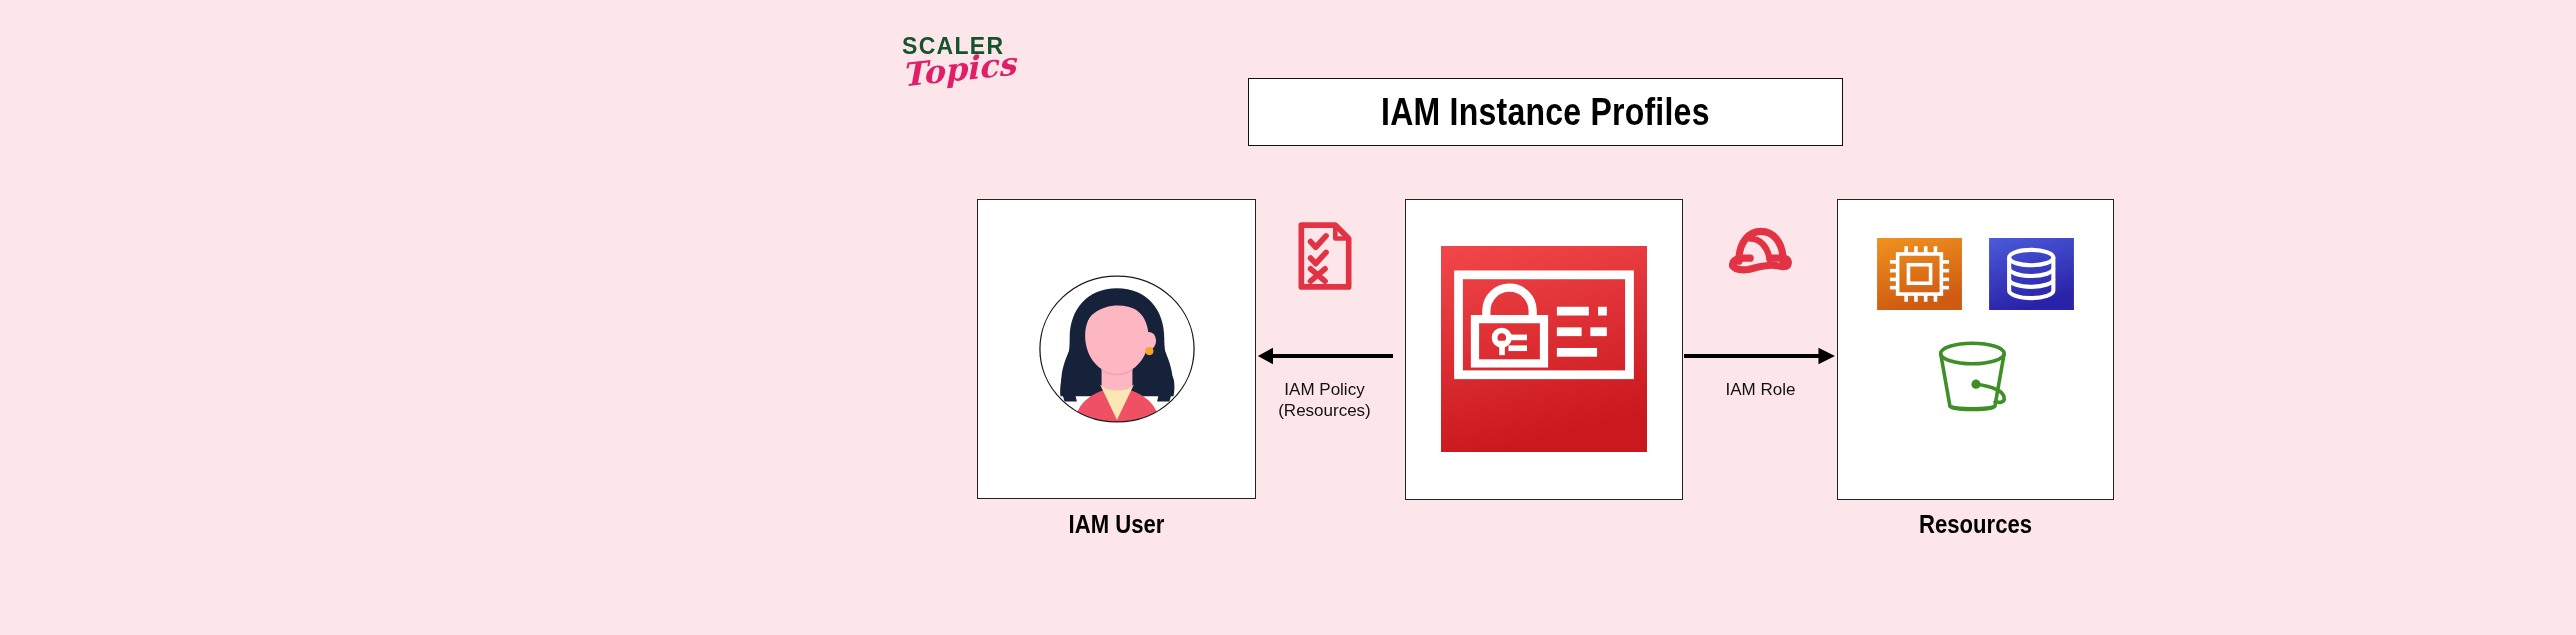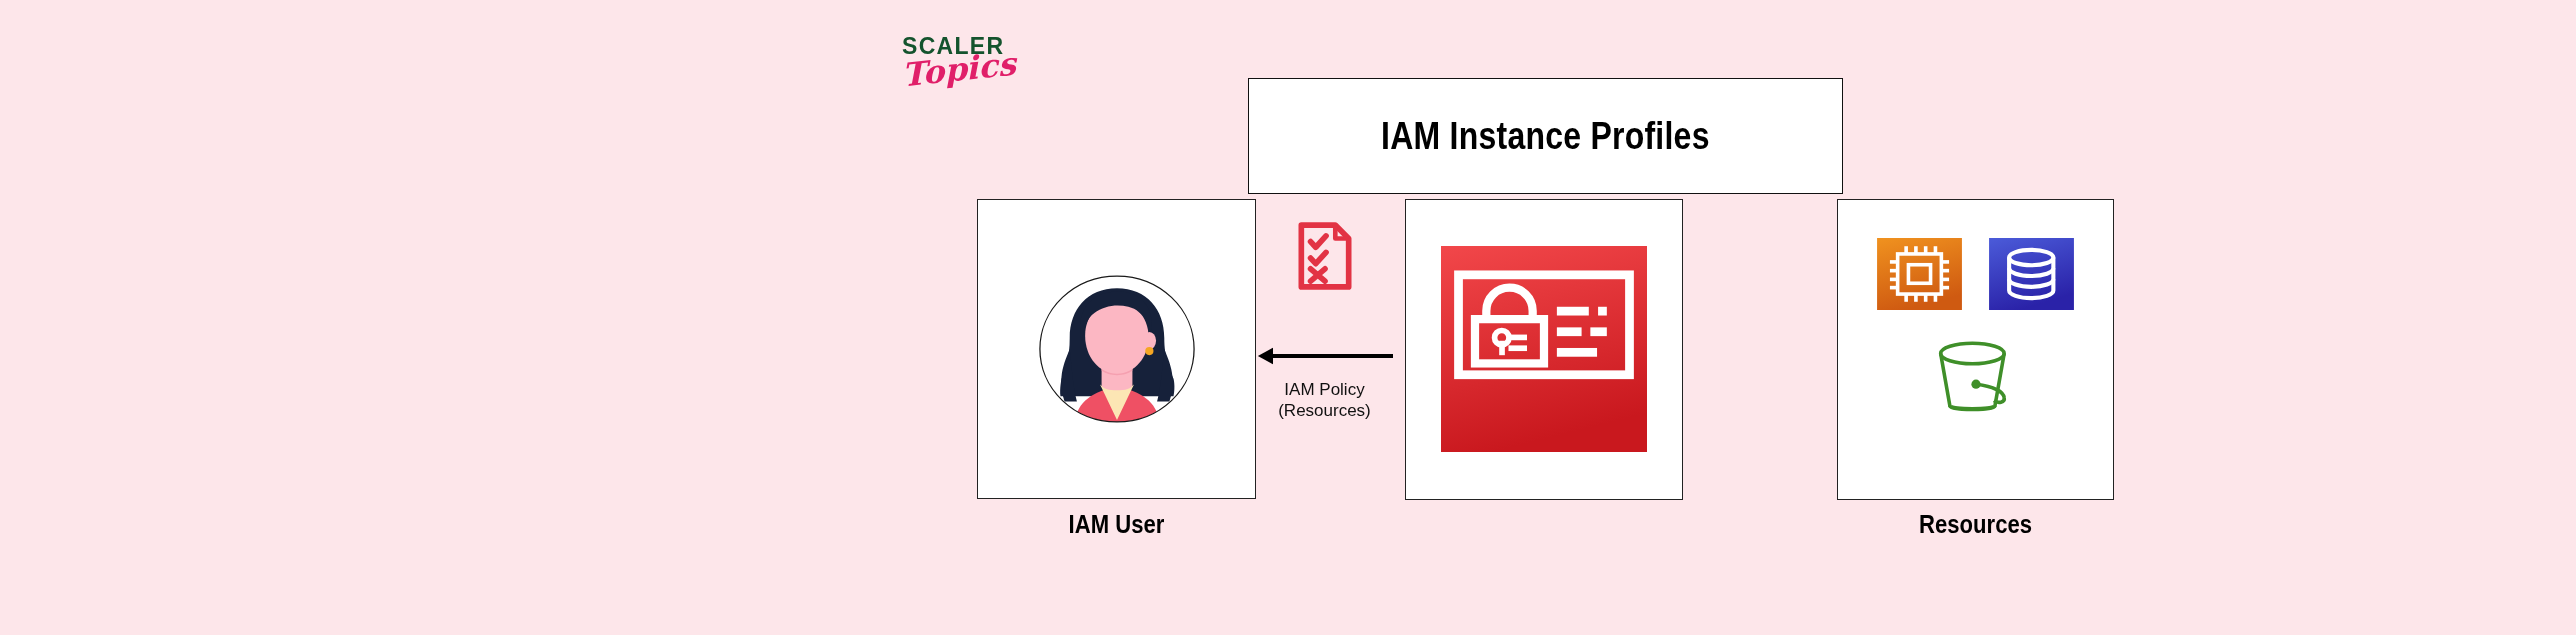--- a/index.html
+++ b/index.html
@@ -33,21 +33,21 @@
     margin-left: 3.1px;
     transform: rotate(-6deg) skewX(-6deg);
     transform-origin: left top;
     display: inline-block;
   }
 
   
   .title-box {
     position: absolute;
     left: 1248px; top: 78px;
-    width: 595px; height: 116px;
+    width: 595px; height: 68px;
     background: #ffffff;
     border: 1.5px solid #111111;
     display: flex; align-items: center; justify-content: center;
   }
   .title-text {
     font-family: "Liberation Sans Narrow", "Liberation Sans", sans-serif;
     font-weight: 700;
     font-size: 39px;
     color: #000000;
     letter-spacing: 0.3px;
@@ -226,20 +226,38 @@
 
         <rect x="225" y="118" width="62" height="17" fill="#ffffff"></rect>
         <rect x="305" y="118" width="17" height="17" fill="#ffffff"></rect>
         <rect x="225" y="158" width="48" height="17" fill="#ffffff"></rect>
         <rect x="290" y="158" width="32" height="17" fill="#ffffff"></rect>
         <rect x="225" y="198" width="78" height="17" fill="#ffffff"></rect>
       </svg>
     </div>
   </div>
 
+  <div class="connector" id="connector-role">
+    <div class="conn-icon">
+      <svg width="67" height="63" viewBox="0 0 130 122" xmlns="http://www.w3.org/2000/svg">
+        <path d="M22 78 C22 40 42 20 65 20 C88 20 108 40 108 78" fill="none" stroke="#e23344" stroke-width="14" stroke-linecap="round"></path>
+        <path d="M44 34 C62 34 78 48 82 76" fill="none" stroke="#e23344" stroke-width="12" stroke-linecap="round"></path>
+        <path d="M10 86 C10 76 20 72 34 72 L44 72" fill="none" stroke="#e23344" stroke-width="14" stroke-linecap="round"></path>
+        <path d="M10 86 C14 94 24 96 40 94 C58 90 74 84 92 86 C104 88 112 90 116 86" fill="none" stroke="#e23344" stroke-width="14" stroke-linecap="round"></path>
+        <path d="M116 86 C120 80 118 74 110 72 L82 72" fill="none" stroke="#e23344" stroke-width="14" stroke-linecap="round"></path>
+      </svg>
+    </div>
+    <svg class="arrow-svg" viewBox="0 0 297 46" preserveAspectRatio="none" xmlns="http://www.w3.org/2000/svg">
+      <line x1="0" y1="23" x2="265" y2="23" stroke="#000000" stroke-width="4" vector-effect="non-scaling-stroke"></line>
+      <polygon points="293,23 261,7 261,39" fill="#000000"></polygon>
+    </svg>
+    <div class="conn-label">
+      <div>IAM Role</div>
+    </div>
+  </div>
 
   <div class="panel" id="panel-resources">
     <div class="res-row">
 
       <svg width="85" height="72" viewBox="0 0 165 140" xmlns="http://www.w3.org/2000/svg">
         <defs>
           <linearGradient id="ec2g" x1="0" y1="0" x2="0.3" y2="1">
             <stop offset="0%" stop-color="#f0921f"></stop>
             <stop offset="100%" stop-color="#cf5a11"></stop>
           </linearGradient>

